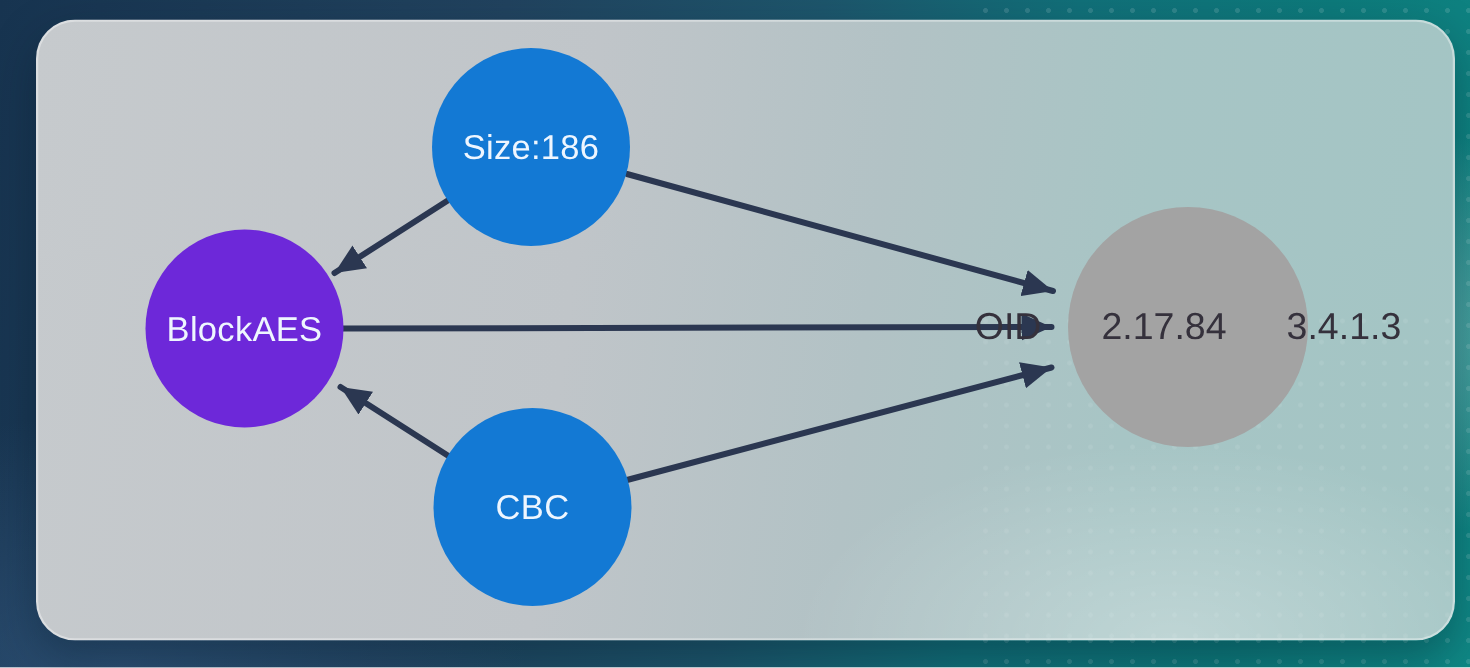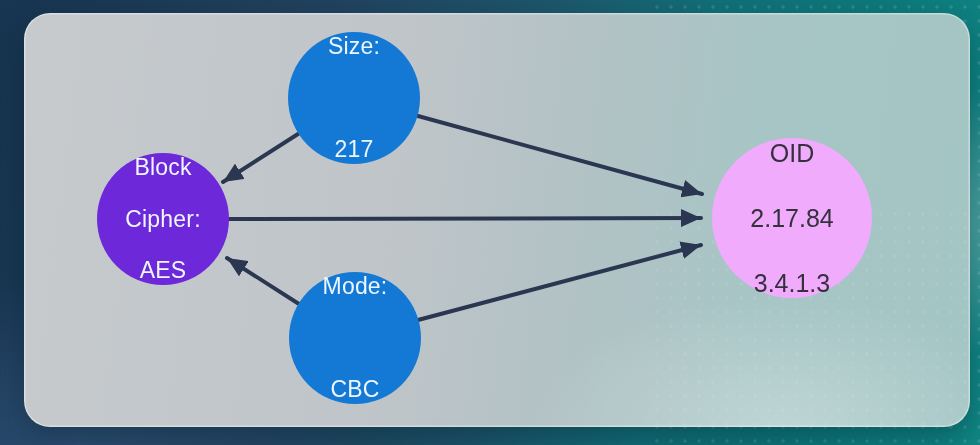--- a/index.html
+++ b/index.html
@@ -71,23 +71,23 @@
     stroke: var(--arrow-color, #2b3751);
     stroke-width: 4;
     stroke-linecap: round;
   }
   
   .node {
     position: absolute;
     z-index: 3;
     border-radius: 50%;
     display: flex;
-    flex-direction: column;
+    flex-direction: row;
     align-items: center;
-    justify-content: space-between;
+    justify-content: center;
     text-align: center;
   }
   .node .line { display: block; }
   .node-blue {
     width: 132px;
     height: 132px;
     background: #1379d4;
     color: #eef6ff;
     font-size: 23px;
     line-height: 29px;
@@ -126,33 +126,31 @@
     </defs>
     <line x1="298" y1="134" x2="223" y2="182" marker-end="url(#arrow)"></line>
     <line x1="418" y1="116" x2="702" y2="194" marker-end="url(#arrow)"></line>
     <line x1="228" y1="219" x2="701" y2="218" marker-end="url(#arrow)"></line>
     <line x1="299" y1="304" x2="227" y2="258" marker-end="url(#arrow)"></line>
     <line x1="418" y1="320" x2="701" y2="245" marker-end="url(#arrow)"></line>
   </svg>
 
   <div class="node node-blue" id="node-size" style="background: rgb(19, 121, 212);">
     <span class="line">Size:</span>
-    <span class="line">217</span>
+    <span class="line">186</span>
   </div>
 
   <div class="node node-blue" id="node-aes" style="background: #6d28d9;">
     <span class="line">Block</span>
-    <span class="line">Cipher:</span>
     <span class="line">AES</span>
   </div>
 
   <div class="node node-blue" id="node-mode" style="background: rgb(19, 121, 212);">
-    <span class="line">Mode:</span>
     <span class="line">CBC</span>
   </div>
 
-  <div class="node node-orange" id="node-oid" style="background: #f0abfc;">
+  <div class="node node-orange" id="node-oid" style="background: #a3a3a3; gap: 40px;">
     <span class="line">OID</span>
     <span class="line">2.17.84</span>
     <span class="line">3.4.1.3</span>
   </div>
 
 </div>
 
 </body></html>

